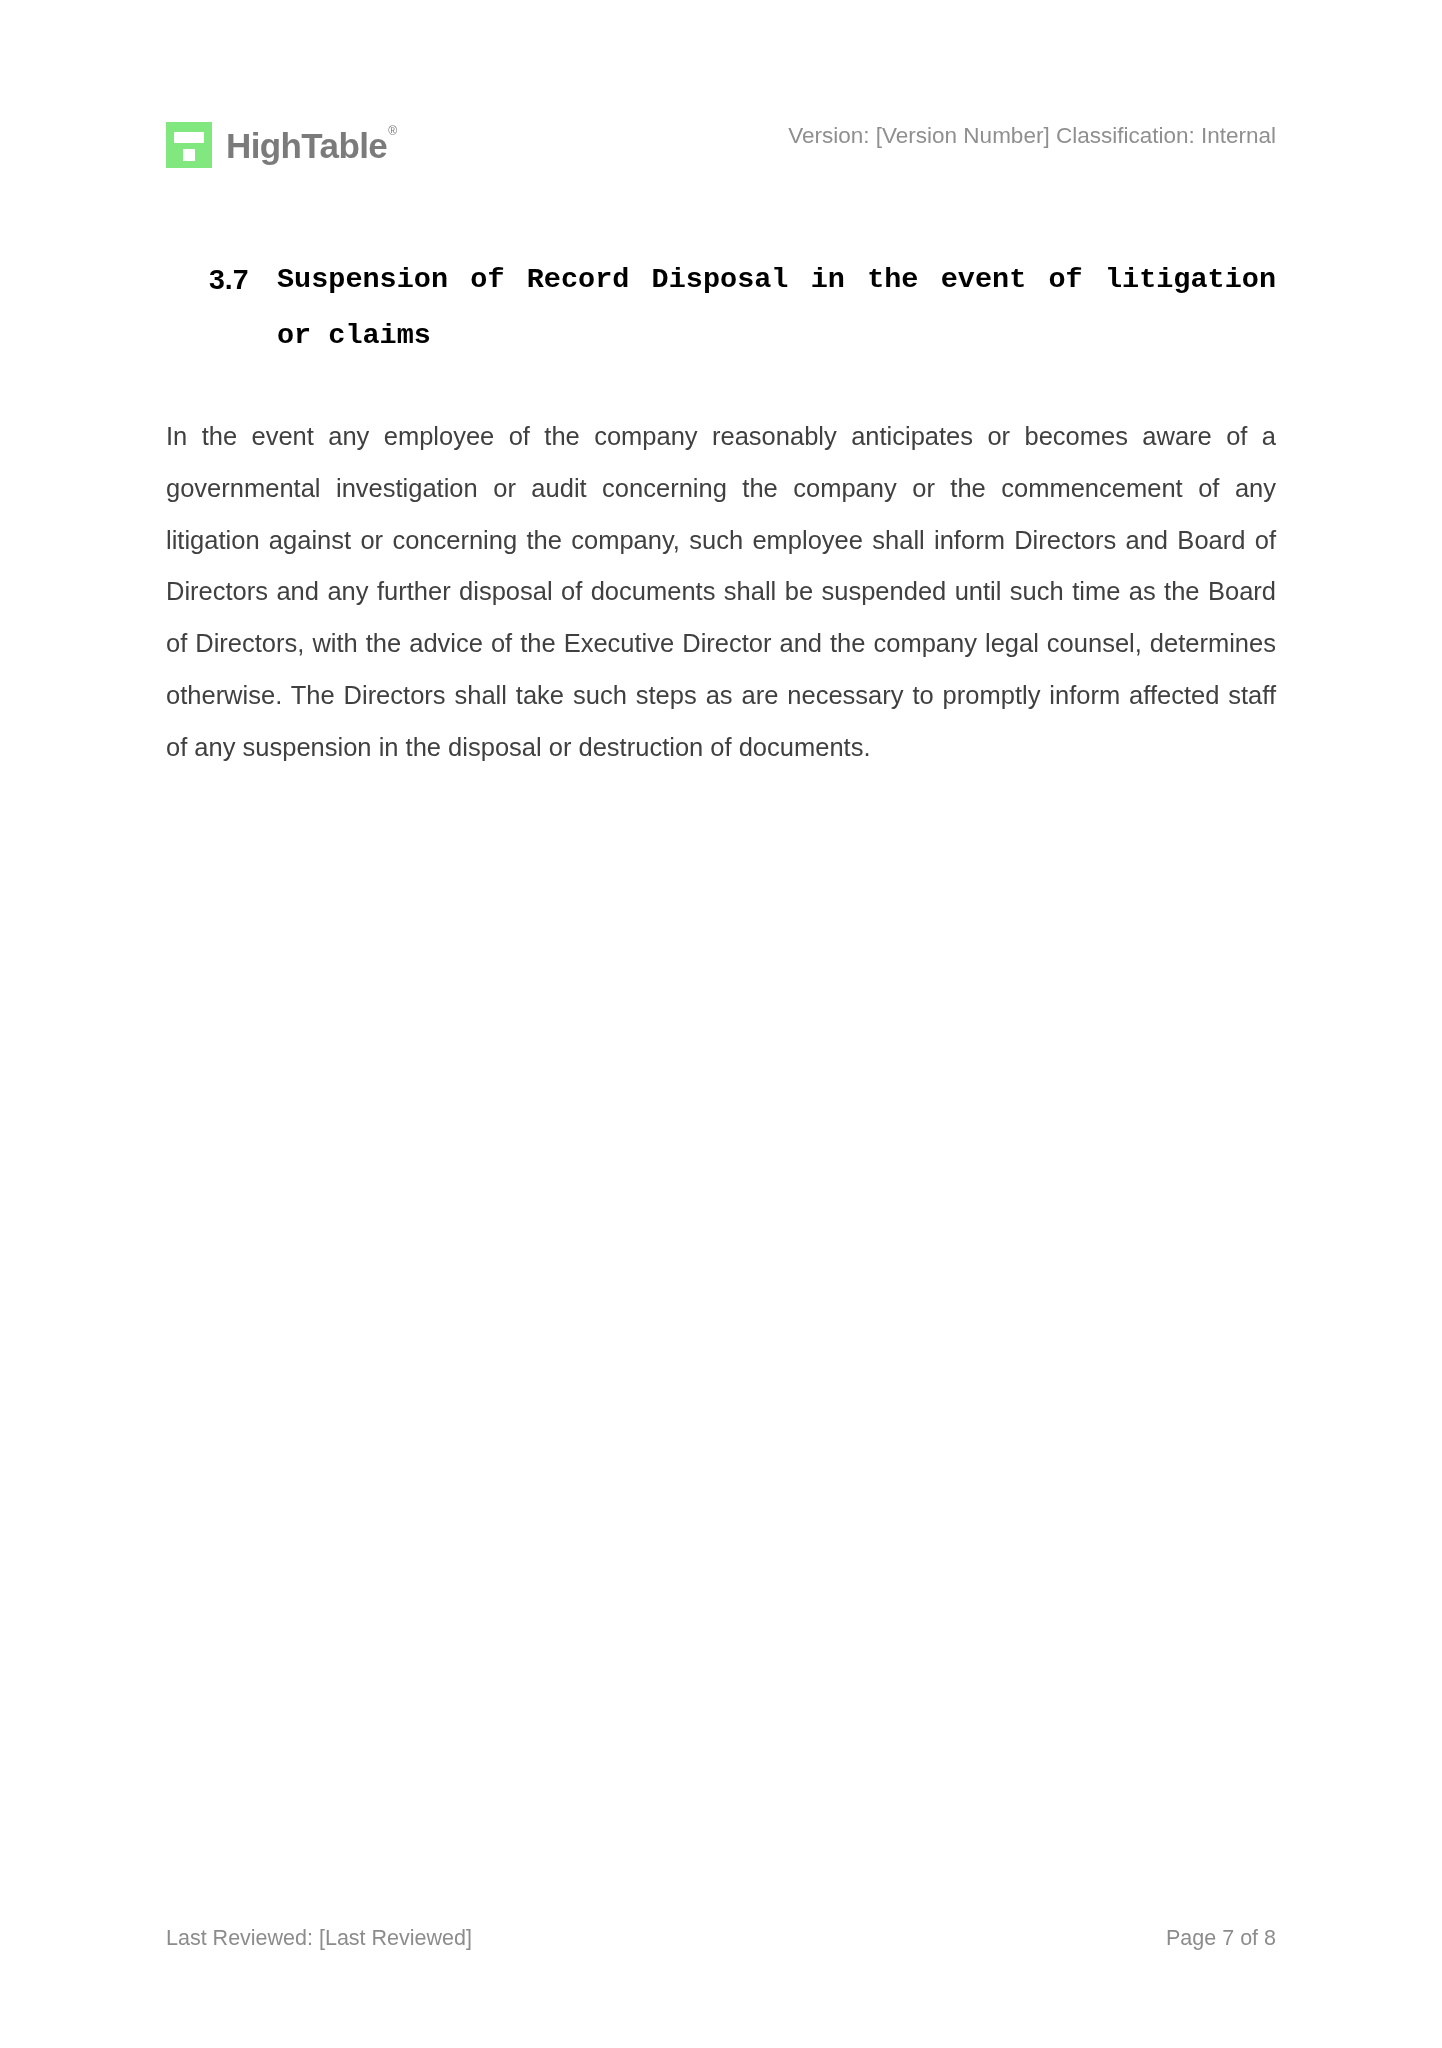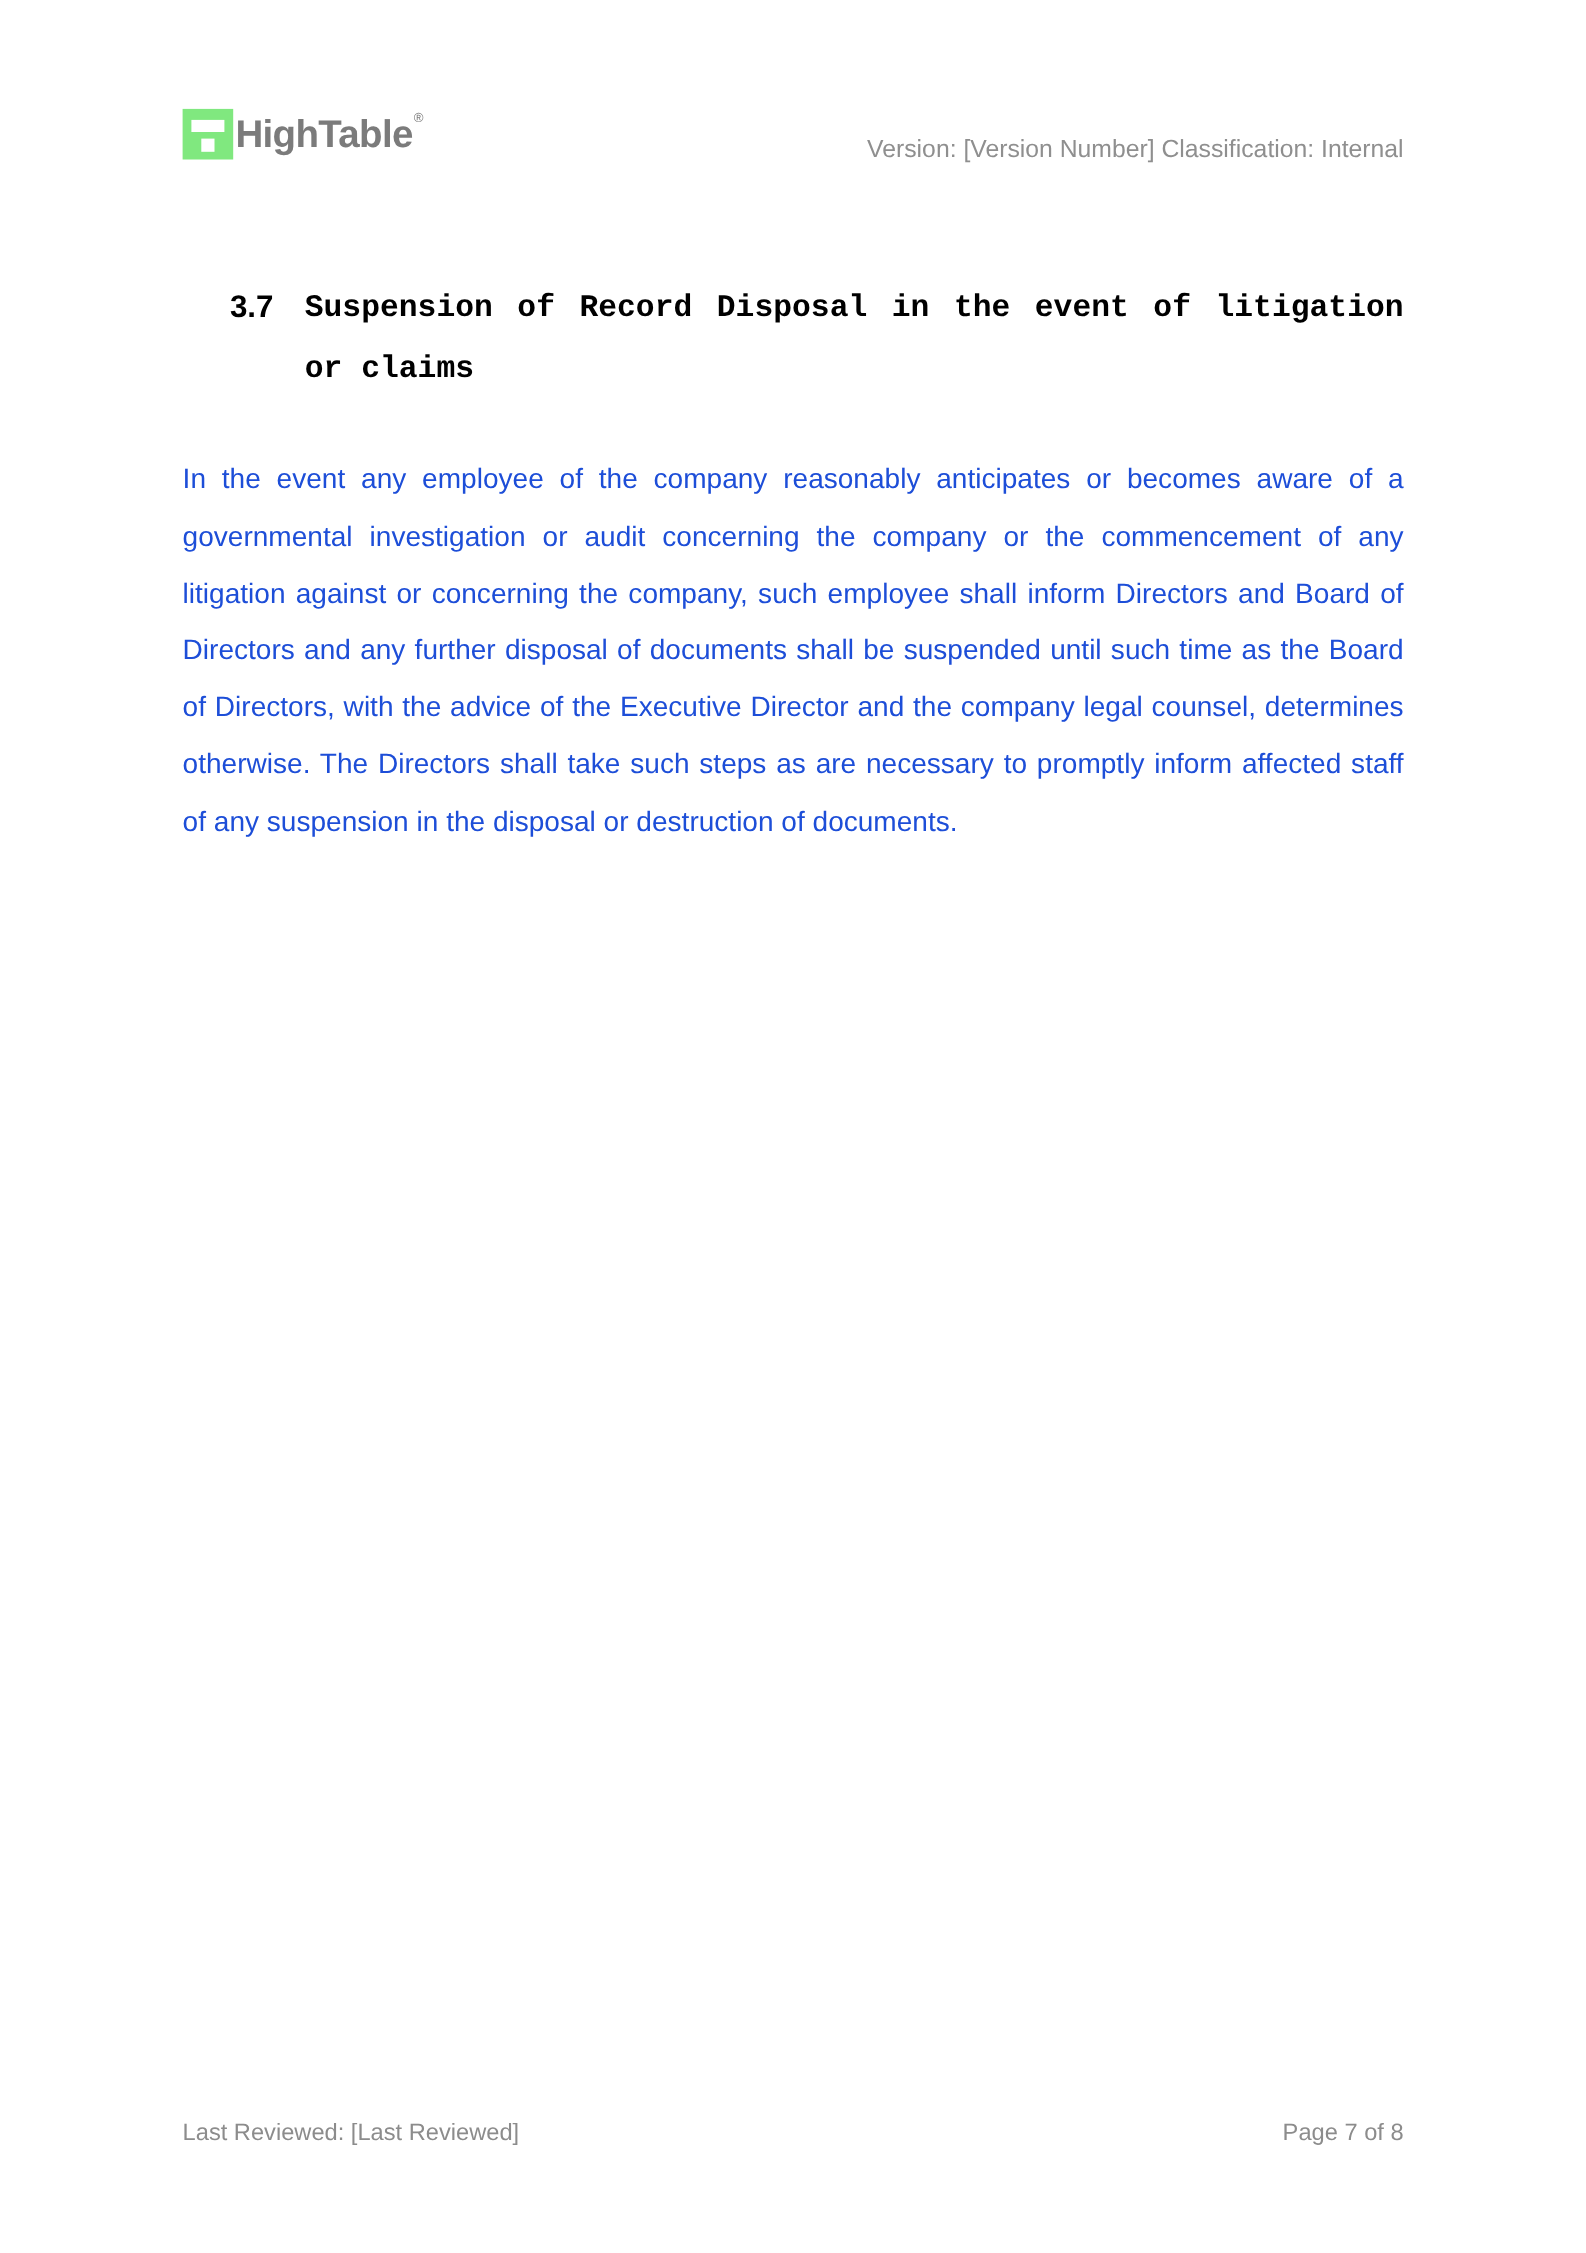--- a/index.html
+++ b/index.html
@@ -27,22 +27,22 @@
     left: 166px;
     right: 166px;
     height: 90px;
     display: flex;
     align-items: flex-start;
     justify-content: space-between;
   }
   .brand {
     display: flex;
     align-items: center;
-    gap: 2px;
-    margin-top: 3px;
+    gap: 14px;
+    margin-top: 26px;
   }
   .brand-mark {
     position: relative;
     width: 46px;
     height: 46px;
     background: #80e87f;
     flex: none;
   }
   .brand-mark .bar {
     position: absolute;
@@ -119,21 +119,21 @@
   .section-title {
     flex: 1;
     text-align: justify;
     text-align-last: left;
     text-justify: inter-word;
     font-family: Liberation Mono, monospace;
   }
   .body-paragraph {
     margin-top: 48px;
     font-size: 25.5px;
-    color: #1d4ed8;
+    color: #404040;
     line-height: 2.03;
     text-align: justify;
     text-align-last: left;
     text-justify: inter-word;
   }
 
   
   .page-footer {
     position: absolute;
     left: 166px;

